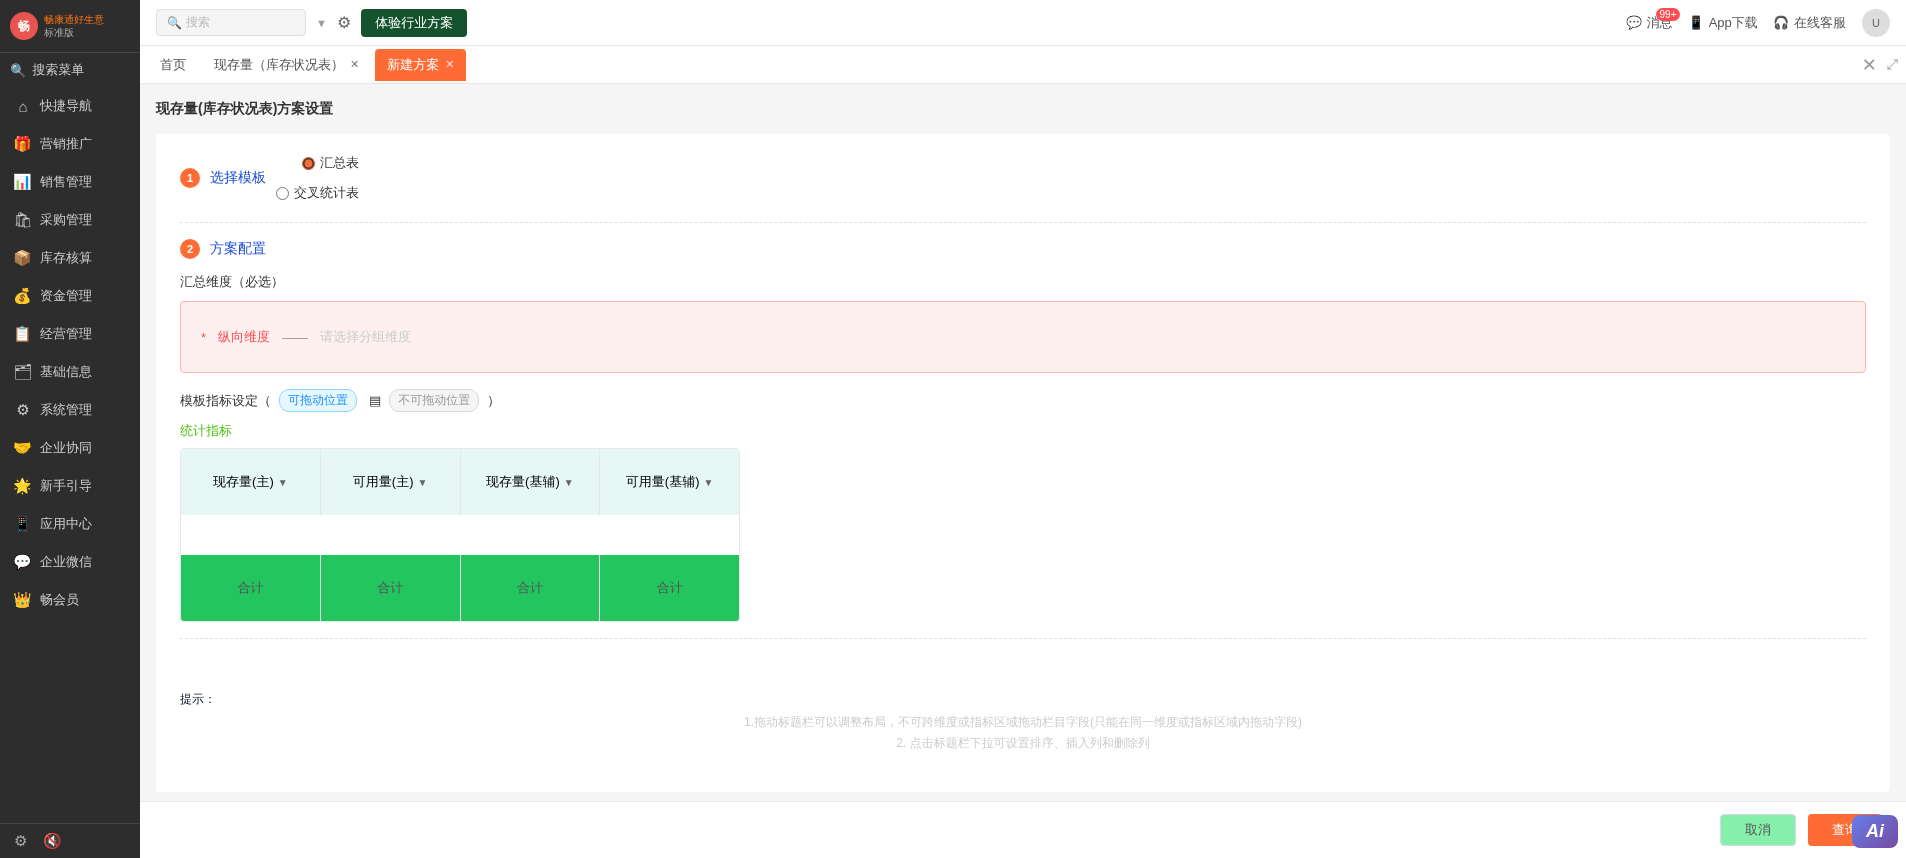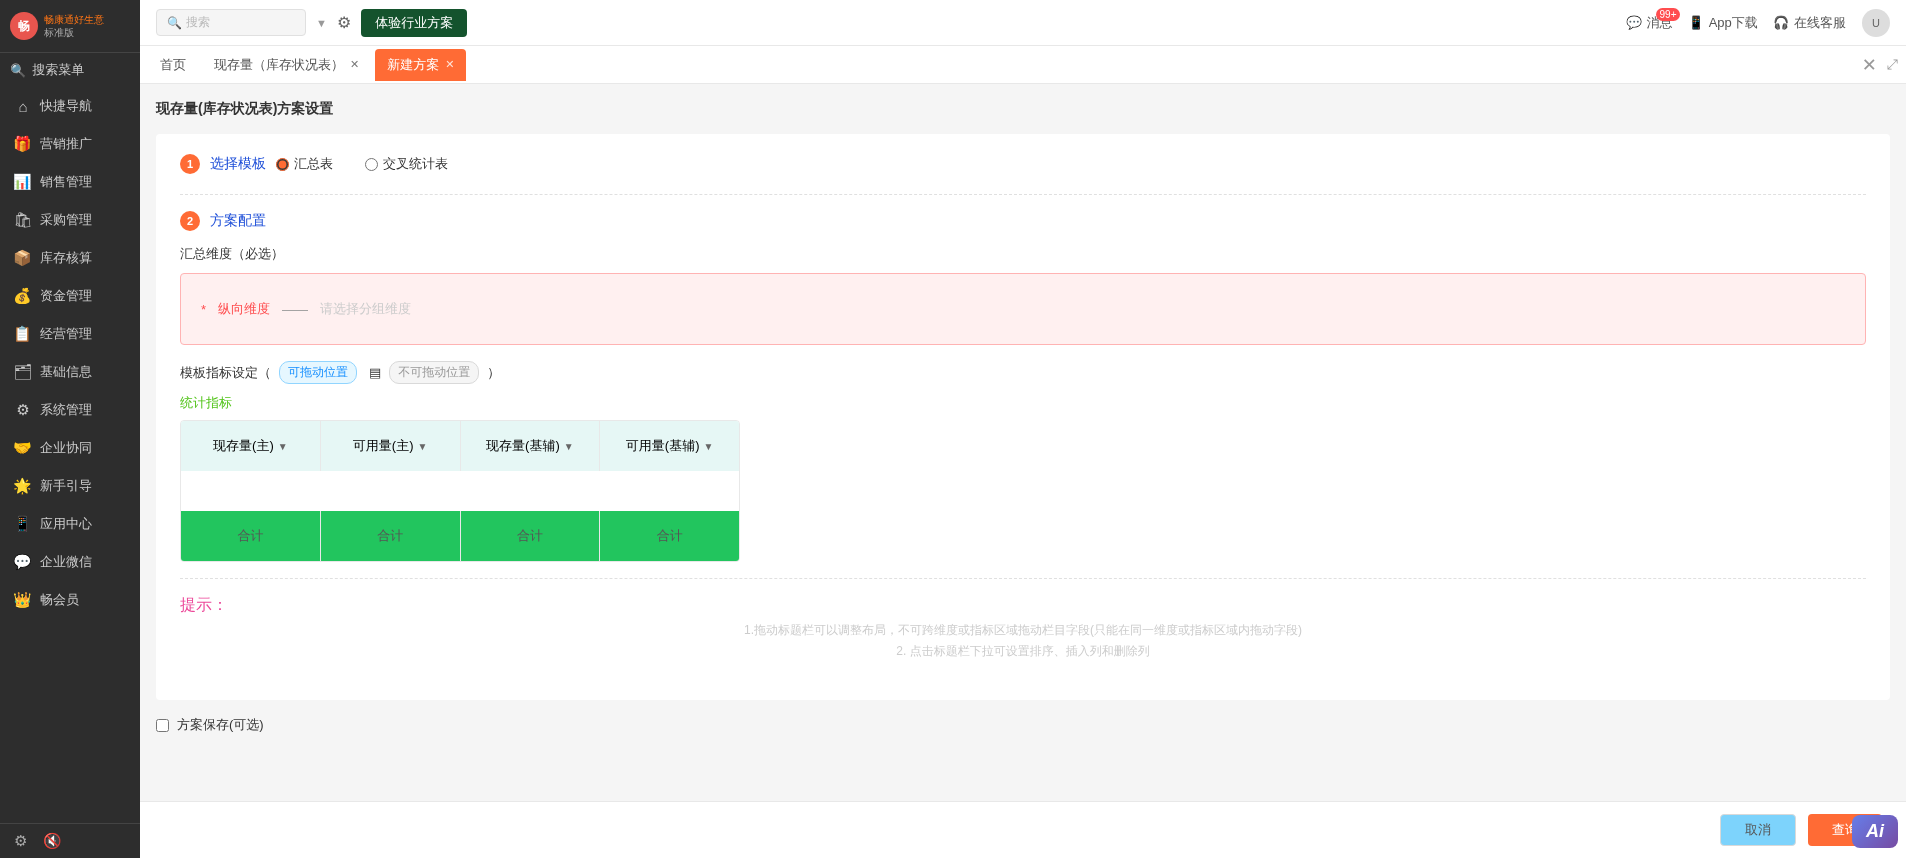--- a/index.html
+++ b/index.html
@@ -264,21 +264,22 @@
     .step-title {
       font-size: 14px;
       color: #1d4ed8;
       font-weight: 500;
     }
 
     
     .radio-group {
       display: flex;
       align-items: flex-end;
-      gap: 32px;
+      gap: 12px;
+      flex-direction: column;
     }
     .radio-label {
       display: flex;
       align-items: center;
       gap: 5px;
       cursor: pointer;
       font-size: 13px;
       color: #333;
     }
     .radio-input {
@@ -360,21 +361,21 @@
       border-radius: 4px;
       overflow: hidden;
       width: 560px;
     }
     .stats-table-header {
       display: flex;
       background: #e6f7f5;
     }
     .stats-table-cell {
       flex: 1;
-      padding: 16px 12px;
+      padding: 24px 12px;
       border-right: 1px solid #e8e8e8;
       display: flex;
       align-items: center;
       justify-content: center;
       gap: 4px;
       font-size: 13px;
     }
     .stats-table-cell:last-child { border-right: none; }
     .stats-table-body {
       display: flex;
@@ -389,23 +390,24 @@
       color: #666;
     }
 
     
     .tips-section {
       margin-top: 16px;
       padding-top: 16px;
       border-top: 1px dashed #e0e0e0;
     }
     .tips-title {
-      font-size: 16px;
-      color: #ec4899;
+      font-size: 12px;
+      color: #0f172a;
       margin-bottom: 6px;
+      margin-top: 36px;
     }
     .tips-item {
       font-size: 12px;
       color: #ccc;
       margin-bottom: 4px;
       text-align: center;
     }
 
     
     .save-option {
@@ -421,21 +423,21 @@
     .footer {
       background: #fff;
       border-top: 1px solid #e8e8e8;
       padding: 12px 24px;
       display: flex;
       justify-content: flex-end;
       gap: 12px;
       flex-shrink: 0;
     }
     .btn-cancel {
-      background: #7dd3fc;
+      background: #86efac;
       border: 1px solid #d9d9d9;
       border-radius: 4px;
       padding: 6px 24px;
       font-size: 13px;
       color: #555;
       cursor: pointer;
     }
     .btn-query {
       background: #ff6b35;
       border: none;

